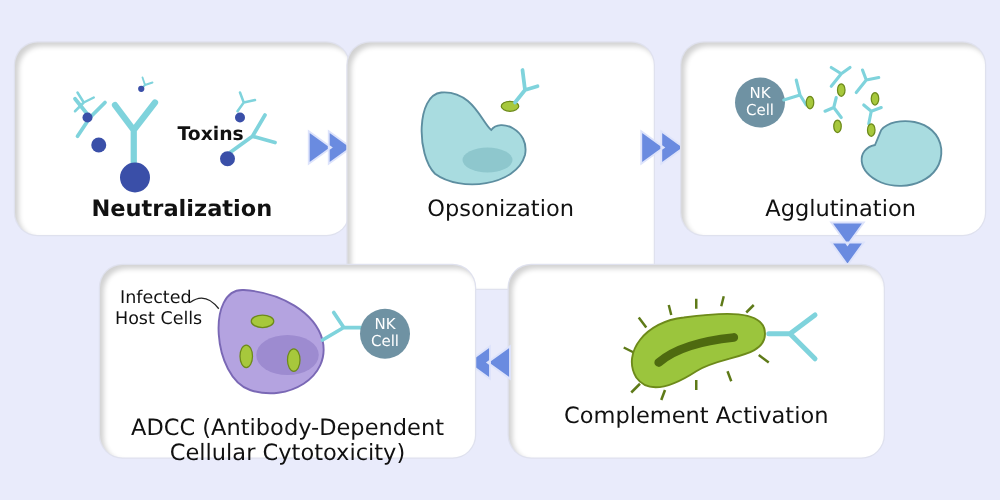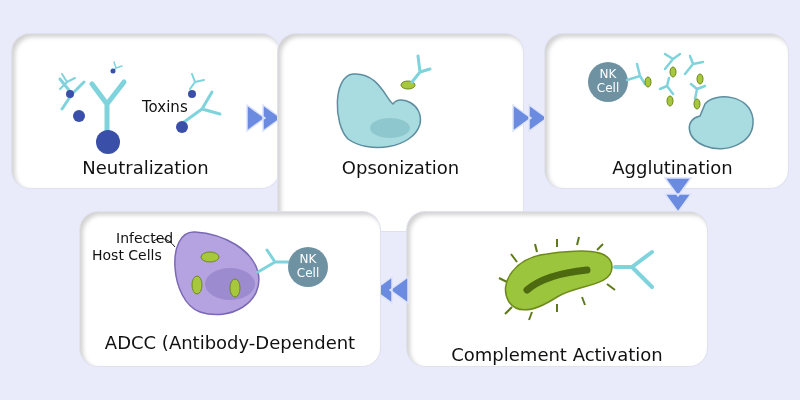--- a/index.html
+++ b/index.html
@@ -7,21 +7,21 @@
          font-family:"DejaVu Sans","Liberation Sans",sans-serif; color:#111; }
   .card { position:absolute; background:#fff; border-radius:18px;
           box-shadow: inset 3px 3px 4px rgba(0,0,0,0.18), 0 0 0 1px #dfe1ee; }
   .label { position:absolute; left:0; right:0; text-align:center; font-size:18px; }
   .arrow { position:absolute; }
   svg { position:absolute; overflow:visible; }
 </style>
 </head>
 <body>
 
-<div class="card" style="left:12px;top:34px;width:267px;height:154px;">
+<div class="card" style="left:12px;top:34px;width:267px;height:154px;font-weight:bold;">
   <svg width="245" height="154" style="left:0;top:0">
     <g stroke="#7fd3dc" stroke-width="5" stroke-linecap="round" fill="none">
       <path d="M95 100 L95 70 M95 70 L80 50 M95 70 L112 48"></path>
       <path d="M50 75 L60 60 M60 60 L48 45 M60 60 L72 48" stroke-width="3"></path>
       <path d="M172 88 L190 75 M190 75 L200 58 M190 75 L208 80" stroke-width="3"></path>
       <path d="M48 55 L55 48 M55 48 L50 40 M55 48 L63 44" stroke-width="2"></path>
       <path d="M178 55 L183 48 M183 48 L180 40 M183 48 L192 46" stroke-width="2"></path>
       <path d="M100 38 L104 34 M104 34 L102 28 M104 34 L110 32" stroke-width="1.5"></path>
     </g>
     <g fill="#3a4fa8">
@@ -101,21 +101,21 @@
       <line x1="150" y1="92" x2="150" y2="100"></line>
         <line x1="175" y1="85" x2="178" y2="93"></line>
       <line x1="200" y1="72" x2="208" y2="78"></line>
     </g>
     <path d="M102 90 C90 70 110 45 140 42 C170 38 205 35 205 55 C205 75 170 72 150 85 C130 98 112 104 102 90 Z" fill="#9bc53d" stroke="#6d8a1a" stroke-width="1.5"></path>
     <path d="M120 78 C135 65 160 60 180 58" stroke="#4e6a10" stroke-width="7" stroke-linecap="round" fill="none"></path>
     <g stroke="#7fd3dc" stroke-width="4" fill="none" stroke-linecap="round">
       <path d="M208 55 L225 55 M225 55 L245 40 M225 55 L245 75"></path>
     </g>
   </svg>
-  <div class="label" style="top:132px;text-align:center;">Complement Activation</div>
+  <div class="label" style="top:110px;text-align:center;">Complement Activation</div>
 </div>
 
 <svg class="arrow" width="45" height="30" style="left:368px;top:275px;">
   <path d="M40 2 L22 15 L40 28 Z M24 2 L6 15 L24 28 Z" fill="#6a8be0" stroke="#dde3fb" stroke-width="1.5"></path>
 </svg>
 
 <div class="card" style="left:80px;top:212px;width:300px;height:154px;">
   <svg width="300" height="154" style="left:0;top:0">
     <path d="M115 20 C85 18 90 90 120 100 C150 110 185 90 178 60 C172 38 145 22 115 20 Z" fill="#b4a3e0" stroke="#7a68b5" stroke-width="1.5"></path>
     <ellipse cx="150" cy="72" rx="25" ry="16" fill="#9d8bd0"></ellipse>
@@ -126,19 +126,20 @@
     </g>
     <g stroke="#7fd3dc" stroke-width="3" fill="none" stroke-linecap="round">
       <path d="M178 60 L195 50 M195 50 L187 38 M195 50 L212 50"></path>
     </g>
     <circle cx="228" cy="55" r="20" fill="#6f92a3"></circle>
     <text x="228" y="51" font-size="12" fill="#fff" text-anchor="middle" font-family="DejaVu Sans, sans-serif">NK</text>
     <text x="228" y="65" font-size="12" fill="#fff" text-anchor="middle" font-family="DejaVu Sans, sans-serif">Cell</text>
     <path d="M72 30 C80 24 88 26 95 35" stroke="#222" stroke-width="1" fill="none"></path>
   </svg>
   <div style="position:absolute;left:12px;top:18px;font-size:14px;line-height:17px;">
-    <div style="padding-left:4px;margin-left:20px;">Infected</div>
+    <div style="padding-left:4px;">Infected</div>
     <div>Host Cells</div>
   </div>
   <div class="label" style="top:121px;line-height:20px;">
     <div>ADCC (Antibody-Dependent</div>
+    <div>Cellular Cytotoxicity)</div>
   </div>
 </div>
 
 </body></html>

